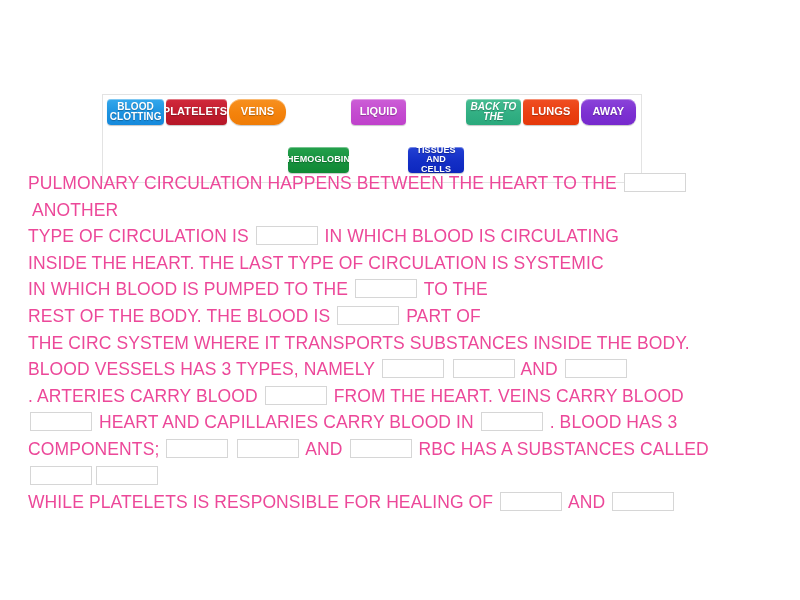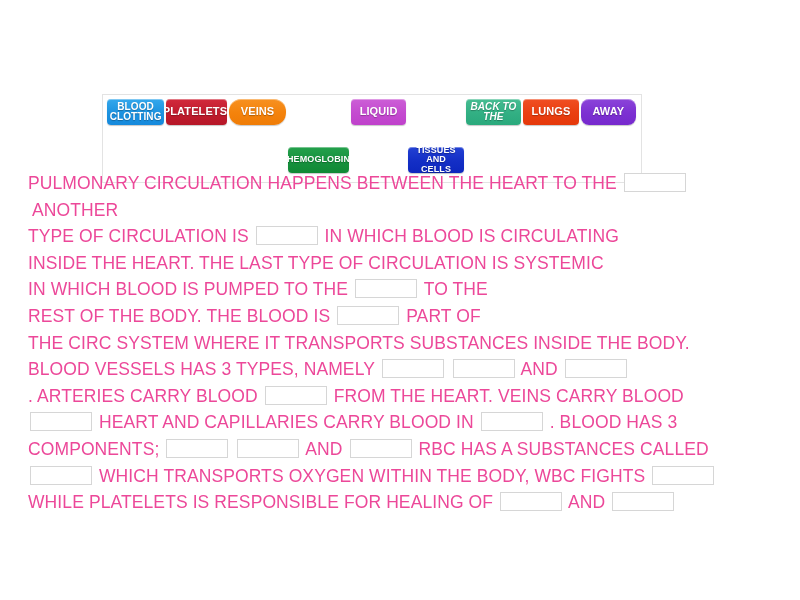--- a/index.html
+++ b/index.html
@@ -123,14 +123,14 @@
 <div id="cloze"><span class="tok">PULMONARY CIRCULATION HAPPENS BETWEEN THE HEART TO THE </span><span class="blank"></span><span class="tok"> ANOTHER
 TYPE OF CIRCULATION IS </span><span class="blank"></span><span class="tok"> IN WHICH BLOOD IS CIRCULATING
 INSIDE THE HEART. THE LAST TYPE OF CIRCULATION IS SYSTEMIC
 IN WHICH BLOOD IS PUMPED TO THE </span><span class="blank"></span><span class="tok"> TO THE
 REST OF THE BODY. THE BLOOD IS </span><span class="blank"></span><span class="tok"> PART OF
 THE CIRC SYSTEM WHERE IT TRANSPORTS SUBSTANCES INSIDE THE BODY.
 BLOOD VESSELS HAS 3 TYPES, NAMELY </span><span class="blank"></span><span class="tok"> </span><span class="blank"></span><span class="tok"> AND </span><span class="blank"></span><span class="tok">
 . ARTERIES CARRY BLOOD </span><span class="blank"></span><span class="tok"> FROM THE HEART. VEINS CARRY BLOOD
 </span><span class="blank"></span><span class="tok"> HEART AND CAPILLARIES CARRY BLOOD IN </span><span class="blank"></span><span class="tok"> . BLOOD HAS 3
 COMPONENTS; </span><span class="blank"></span><span class="tok"> </span><span class="blank"></span><span class="tok"> AND </span><span class="blank"></span><span class="tok"> RBC HAS A SUBSTANCES CALLED
-</span><span class="blank"></span><span class="tok"> WHICH TRANSPORTS OXYGEN WITHIN THE BODY, WBC FIGHTS </span><span class="blank"></span><span class="tok">
+</span><span class="blank"></span><span class="blank"></span><span class="tok">
 WHILE PLATELETS IS RESPONSIBLE FOR HEALING OF </span><span class="blank"></span><span class="tok"> AND </span><span class="blank"></span></div>
 
 </body></html>

